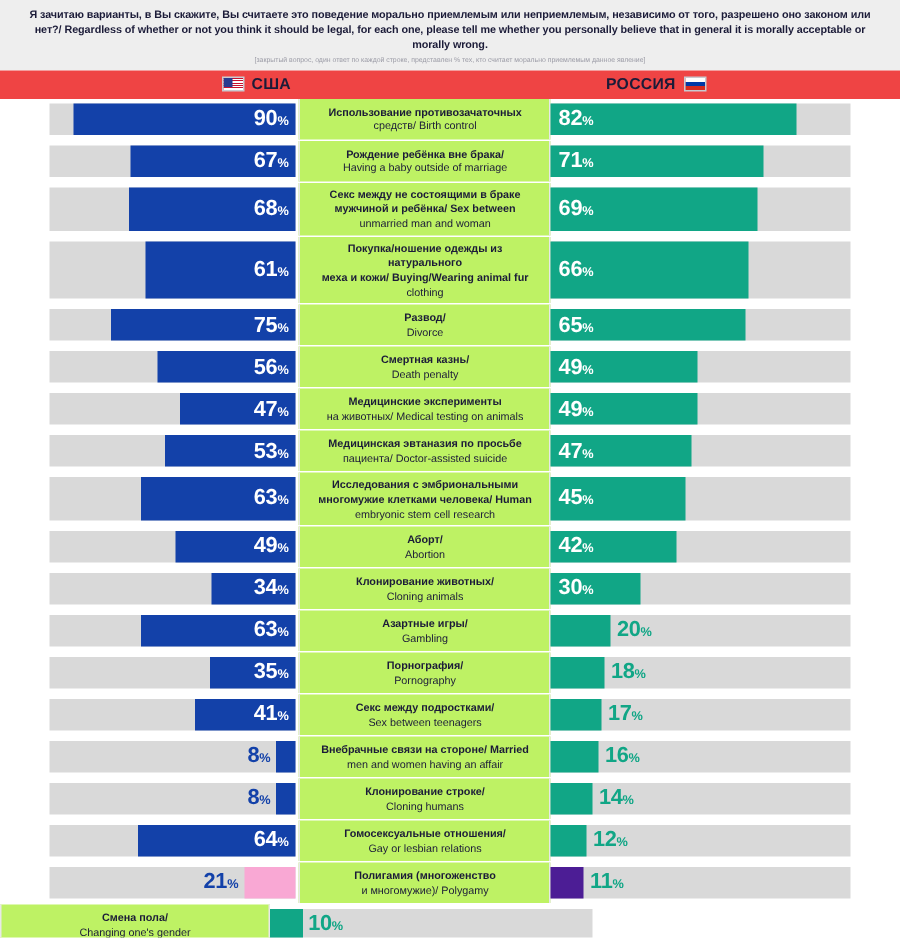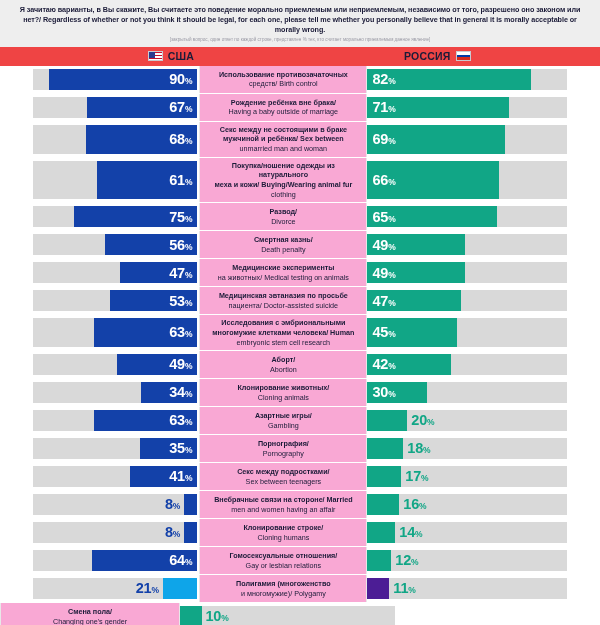--- a/index.html
+++ b/index.html
@@ -181,21 +181,21 @@
     padding: 3px 6px;
     display: flex;
     flex-direction: column;
     justify-content: center;
     align-items: center;
     text-align: center;
     font-size: 7.2px;
     font-weight: bold;
     line-height: 1.34;
     color: #1b1b38;
-    background: #f9a8d4;
+    background: #bef264;
     border-left: 1px solid #e8e8e8;
     border-right: 1px solid #e8e8e8;
   }
   .label .en { font-weight: normal; }
 
   
   .side-right {
     width: 248px;
     padding: 3px 33px 3px 0px;
     display: flex;
@@ -563,21 +563,21 @@
         <div class="track">
           <div class="bar bar-right" style="width: 12%; background: rgb(17, 166, 134);">
             <span class="val val-out-right" style="color: rgb(17, 166, 134);">12<span class="pct">%</span></span>
           </div>
         </div>
       </div>
     </div>
     <div class="row">
       <div class="side-left">
         <div class="track">
-          <div class="bar bar-left" style="width: 21%; background: #0ea5e9;">
+          <div class="bar bar-left" style="width: 21%; background: #f9a8d4;">
             <span class="val val-out-left" style="color: rgb(19, 65, 169);">21<span class="pct">%</span></span>
           </div>
         </div>
       </div>
       <div class="label">
         <span>Полигамия (многоженство</span>
         <span class="en">и многомужие)/ Polygamy</span>
       </div>
       <div class="side-right">
         <div class="track">

